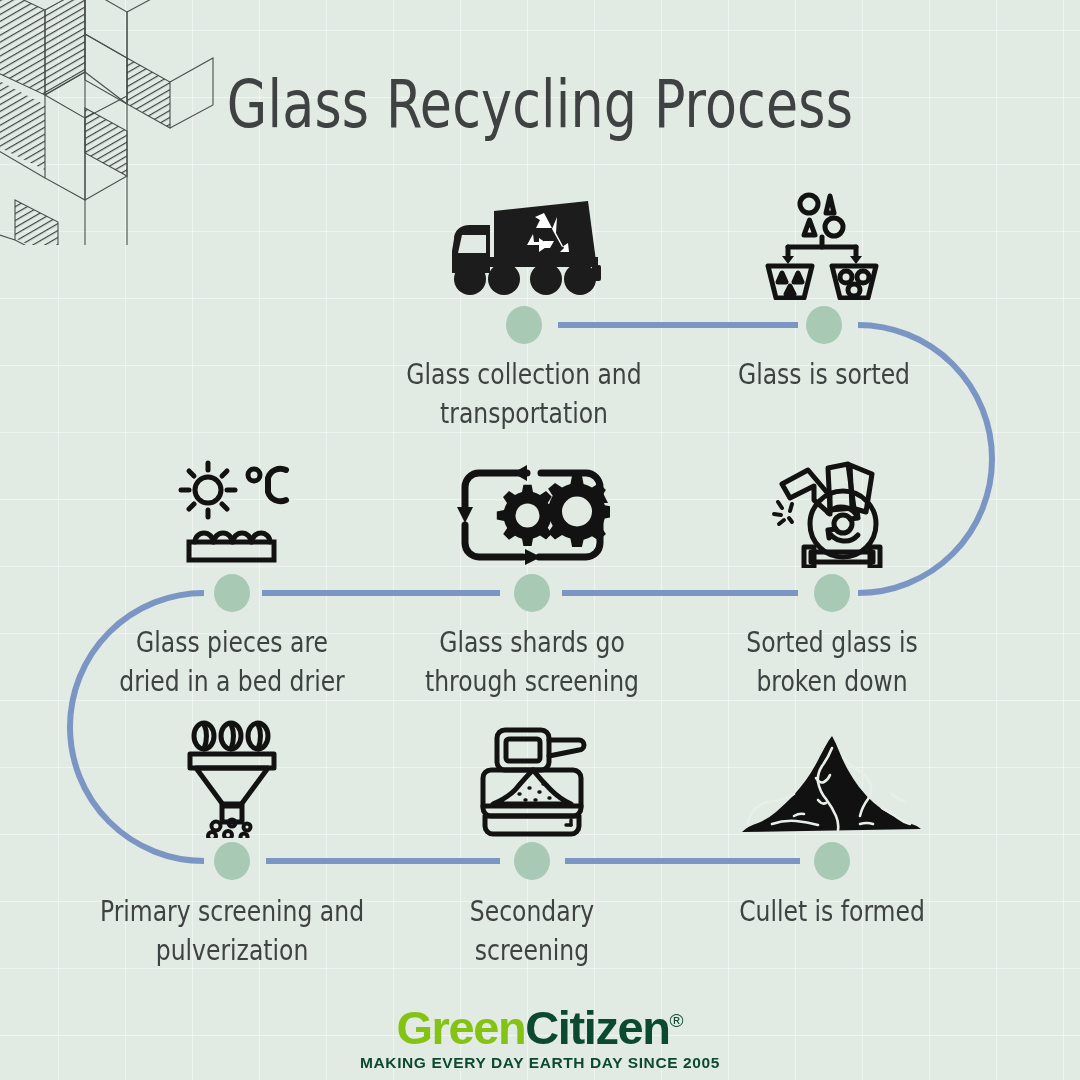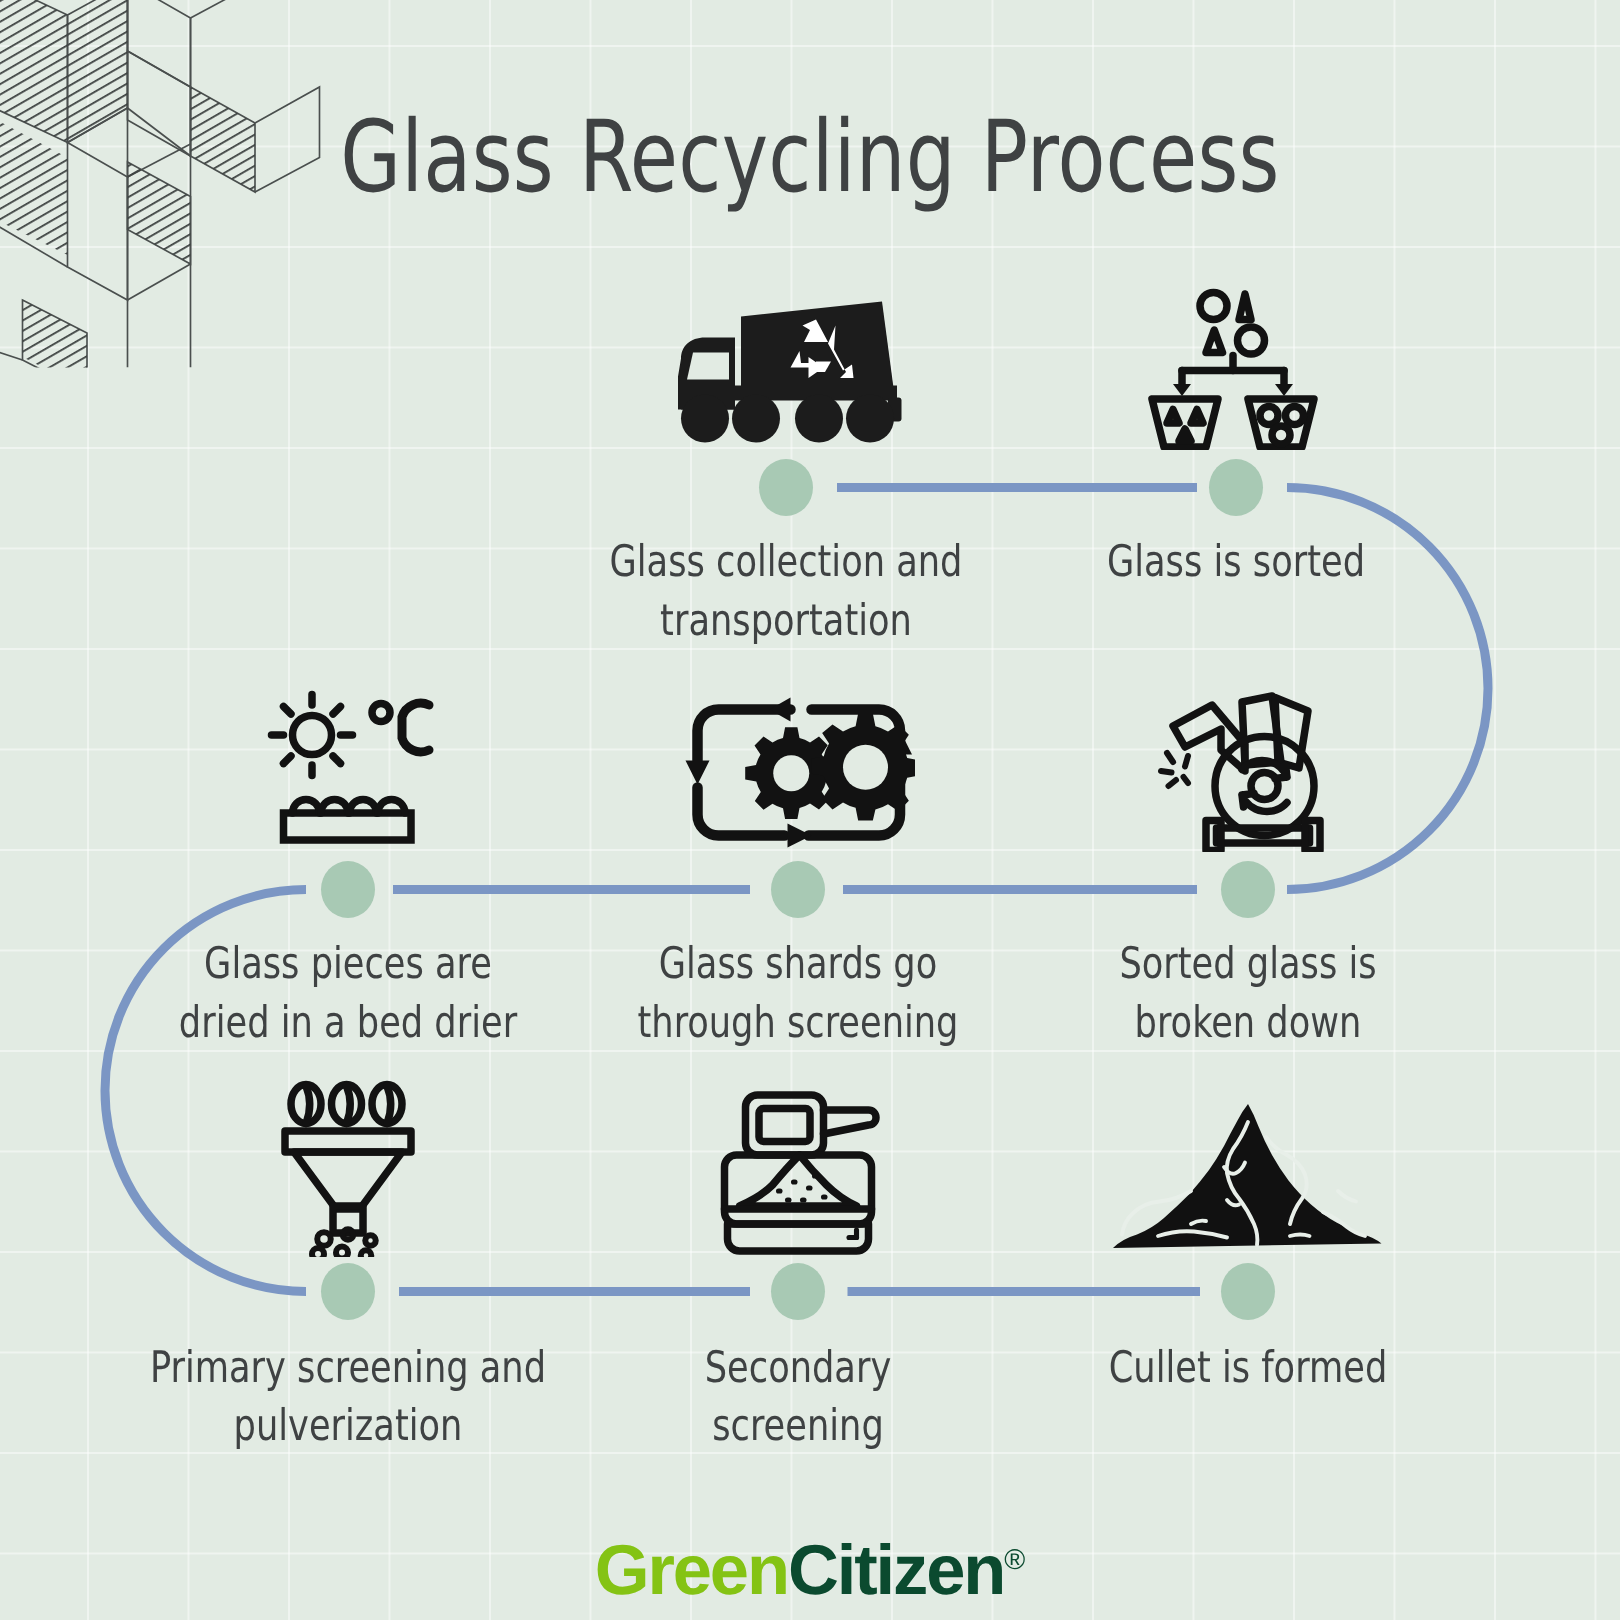--- a/index.html
+++ b/index.html
@@ -439,15 +439,16 @@
     <div class="label" style="top:174px;">
       <div>Cullet is formed</div>
       <div></div>
     </div>
   </div>
 
   <div class="logo">
     <div class="logo-word">
       <span class="logo-green">Green</span><span class="logo-dark">Citizen</span><span class="logo-reg">®</span>
     </div>
+    <div class="logo-tag">MAKING EVERY DAY EARTH DAY SINCE 2005</div>
   </div>
 
 </div>
 
 </body></html>

